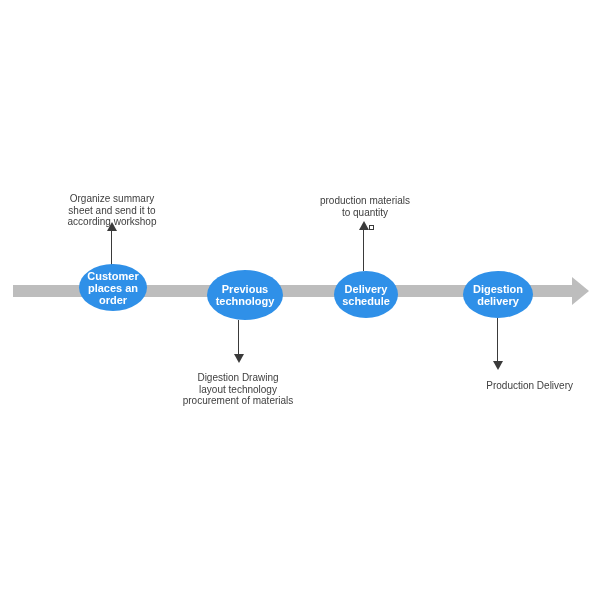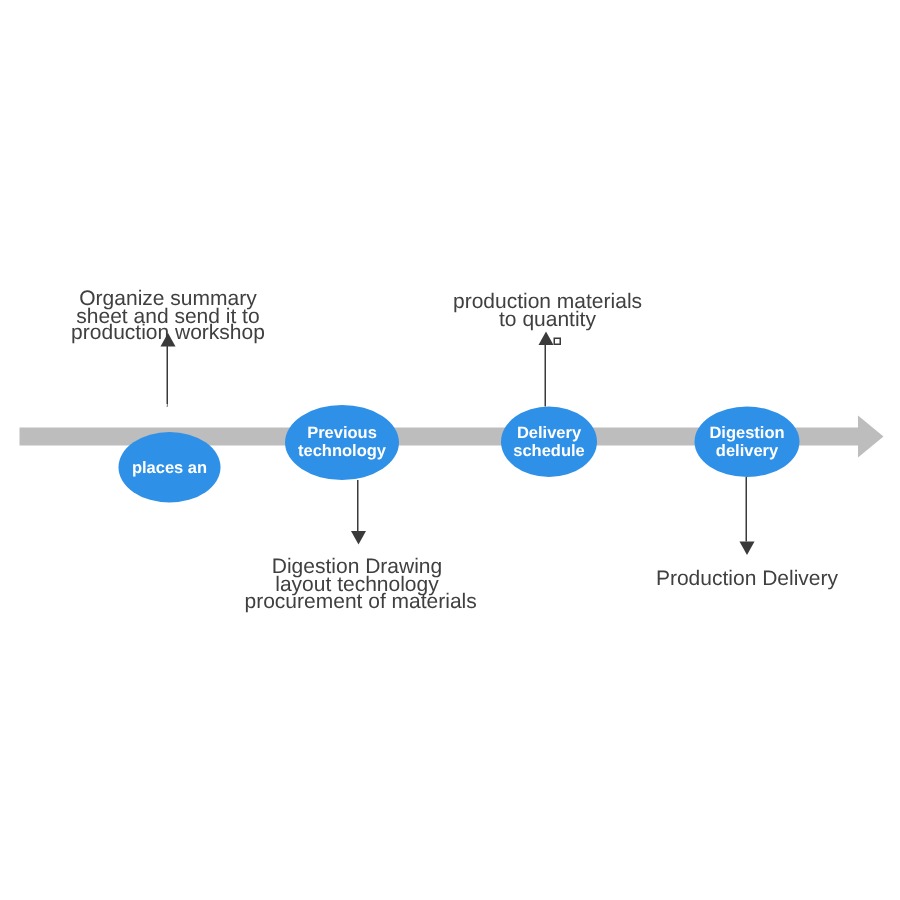--- a/index.html
+++ b/index.html
@@ -39,21 +39,21 @@
     font-size: 11px;
     font-weight: bold;
     line-height: 12px;
     text-align: center;
     z-index: 2;
   }
   .node span { display: block; white-space: nowrap; }
   
   .ann {
     position: absolute;
-    font-size: 14px;
+    font-size: 10px;
     line-height: 11.5px;
     color: var(--annotation_text, #404040);
     text-align: center;
   }
   .ann span { display: block; white-space: nowrap; }
   
   .vline {
     position: absolute;
     width: 1px;
     background: var(--connector, #3A3A3A);
@@ -85,42 +85,42 @@
 <body>
 
 <div class="canvas">
 
   <div class="bar"></div>
   <div class="bar-head"></div>
 
   <div class="ann" style="left:42px; top:193px; width:140px;">
     <span>Organize summary</span>
     <span>sheet and send it to</span>
-    <span>production workshop</span>
+    <span>according workshop</span>
   </div>
 
   <div class="tri-up" style="left:107px; top:222px;"></div>
   <div class="vline" style="left:111px; top:230px; height:41px;"></div>
 
   <div class="ann" style="left:295px; top:195px; width:140px;">
     <span>production materials</span>
     <span>to quantity</span>
   </div>
 
   <div class="tri-up" style="left:359px; top:221px;"></div>
   <div class="sq-marker"></div>
   <div class="vline" style="left:363px; top:229px; height:42px;"></div>
 
-  <div class="node" style="left:79px; top:288px; width:68px; height:47px;gap:28px;">
+  <div class="node" style="left:79px; top:264px; width:68px; height:47px;">
     <span>Customer</span>
     <span>places an</span>
     <span>order</span>
   </div>
 
-  <div class="node" style="left:190px; top:270px; width:76px; height:50px;">
+  <div class="node" style="left:207px; top:270px; width:76px; height:50px;">
     <span>Previous</span>
     <span>technology</span>
   </div>
 
   <div class="node" style="left:334px; top:271px; width:64px; height:47px;">
     <span>Delivery</span>
     <span>schedule</span>
   </div>
 
   <div class="node" style="left:463px; top:271px; width:70px; height:47px;">
@@ -133,17 +133,17 @@
 
   <div class="ann" style="left:163px; top:372px; width:150px;">
     <span>Digestion Drawing</span>
     <span>layout technology</span>
     <span>procurement of materials</span>
   </div>
 
   <div class="vline" style="left:497px; top:318px; height:43px;"></div>
   <div class="tri-down" style="left:493px; top:361px;"></div>
 
-  <div class="ann" style="left:423px; top:380px; width:150px;">
+  <div class="ann" style="left:423px; top:380px; width:150px;text-align:right;">
     <span>Production Delivery</span>
   </div>
 
 </div>
 
 </body></html>

